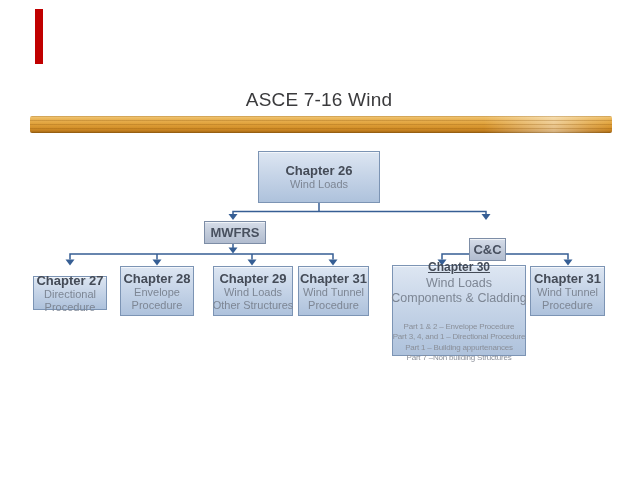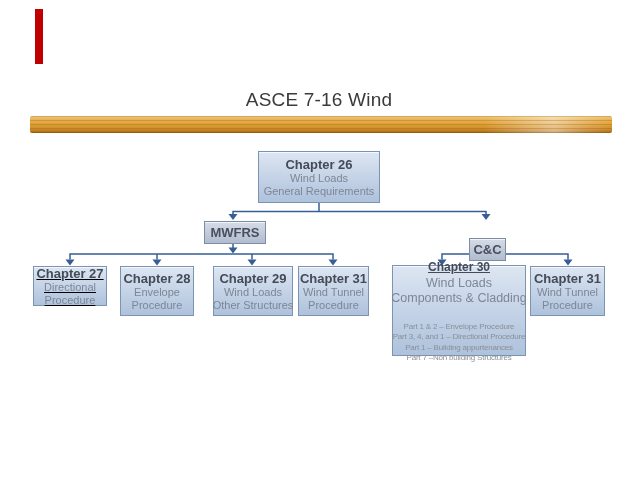--- a/index.html
+++ b/index.html
@@ -74,21 +74,21 @@
   }
   .branch {
     background: linear-gradient(180deg, #d6dde9 0%, #c2cbda 50%, #b1bccf 100%);
     border-color: #7d8da6;
   }
   .branch .t { font-size: 13px; color: #48505f; }
 
   .node-ch26  { left: 258px; top: 151px; width: 122px; height: 52px; }
   .node-mwfrs { left: 204px; top: 221px; width: 62px;  height: 23px; }
   .node-cc    { left: 469px; top: 220px; width: 37px;  height: 23px; margin-top: 18px; }
-  .node-ch27  { left: 33px;  top: 266px; width: 74px;  height: 40px; text-decoration: underline; }
+  .node-ch27  { left: 33px;  top: 276px; width: 74px;  height: 34px; }
   .node-ch28  { left: 120px; top: 266px; width: 74px;  height: 50px; }
   .node-ch29  { left: 213px; top: 266px; width: 80px;  height: 50px; }
   .node-ch31a { left: 298px; top: 266px; width: 71px;  height: 50px; }
   .node-ch30  { left: 392px; top: 265px; width: 134px; height: 91px; }
   .node-ch31b { left: 530px; top: 266px; width: 75px;  height: 50px; }
 
   .node-ch30 .t  { font-size: 12px; line-height: 18px; text-decoration: underline; }
   .node-ch30 .s  { font-size: 12.5px; line-height: 15px; }
   .node-ch30 .p  {
     font-size: 8px;
@@ -146,21 +146,20 @@
       <polygon points="247.5,259.5 256.5,259.5 252,265.5"></polygon>
       <polygon points="328.5,259.5 337.5,259.5 333,265.5"></polygon>
       <polygon points="437.5,259.5 446.5,259.5 442,265.5"></polygon>
       <polygon points="563.5,259.5 572.5,259.5 568,265.5"></polygon>
     </g>
   </svg>
 
   <div class="node node-ch26">
     <div class="t">Chapter 26</div>
     <div class="s">Wind Loads</div>
-    <div class="s">General Requirements</div>
   </div>
 
   <div class="node branch node-mwfrs">
     <div class="t">MWFRS</div>
   </div>
   <div class="node branch node-cc">
     <div class="t">C&amp;C</div>
   </div>
 
   <div class="node node-ch27">

